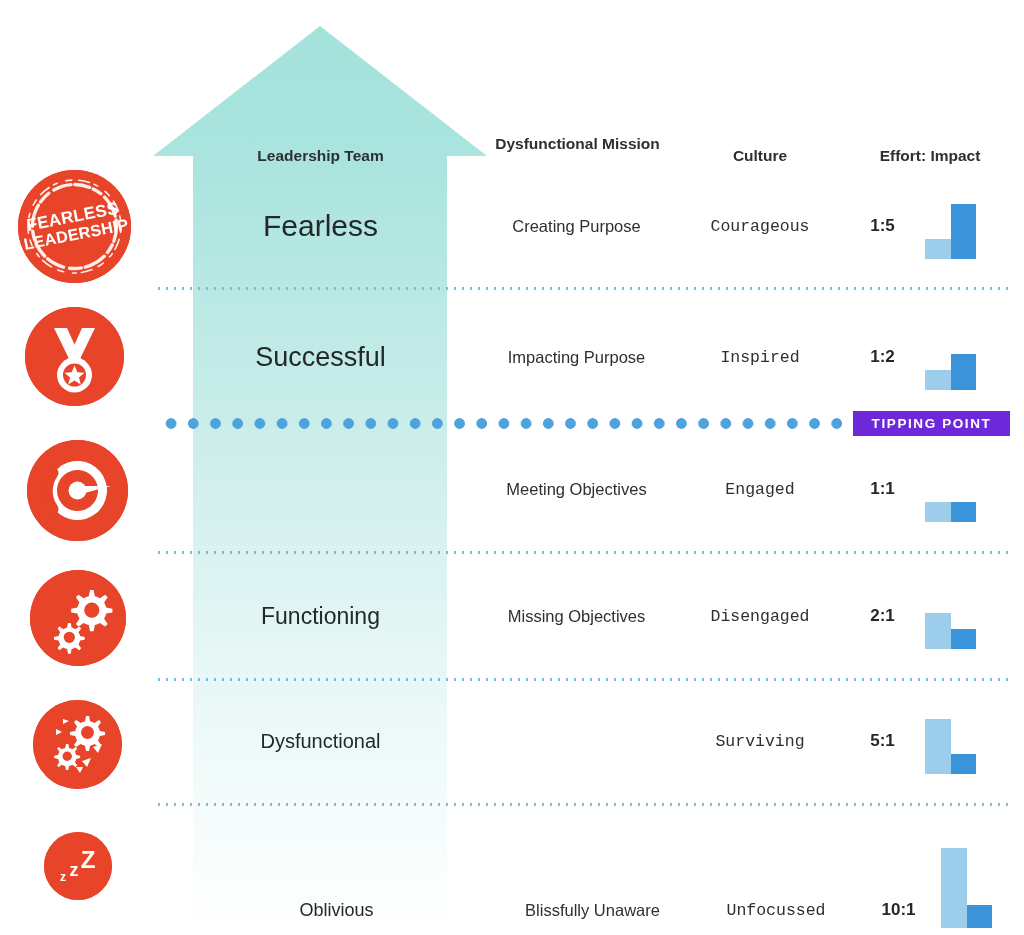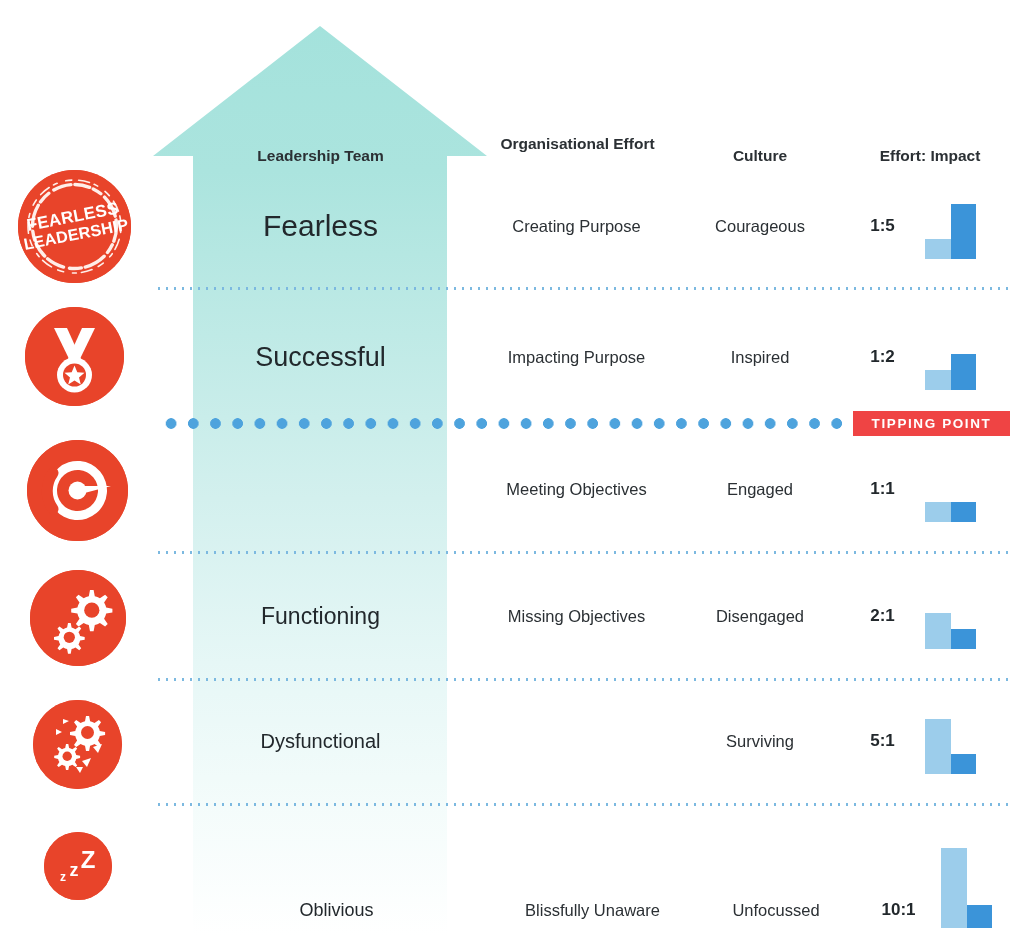--- a/index.html
+++ b/index.html
@@ -62,21 +62,21 @@
     z-index: 5;
     background-image: radial-gradient(circle, #4ea3dd 5px, rgba(0,0,0,0) 5.6px);
     background-size: 22.2px 13px;
     background-repeat: repeat-x;
     background-position: 0 center;
   }
   .tip-badge {
     position: absolute;
     left: 853px; top: 411px;
     width: 157px; height: 25px;
-    background: #ef4444;
+    background: #6d28d9;
     display: flex;
     align-items: center;
     justify-content: center;
     z-index: 5;
   }
   .tip-badge span {
     color: #ffffff;
     font-size: 13.5px;
     font-weight: bold;
     letter-spacing: 1.6px;
@@ -110,21 +110,21 @@
     position: absolute;
     top: 0; height: 100%;
     display: flex;
     align-items: center;
     justify-content: center;
     text-align: center;
     color: #2b3034;
   }
   .c-team    { left: 193px; width: 255px; }
   .c-mission { left: 468px; width: 217px; }
-  .c-culture { left: 690px; width: 140px; }
+  .c-culture { left: 690px; width: 140px; font-family: Liberation Mono, monospace; }
   .c-ratio   { left: 845px; width: 75px; }
 
   .c-team    { font-size: 26px; font-weight: 400; color: #22282c; }
   .c-mission { font-size: 16.5px; }
   .c-culture { font-size: 16.5px; }
   .c-ratio   { font-size: 17px; font-weight: bold; color: #22282c; text-align: right; }
 
   
   .row[data-size="xl"] .c-team { font-size: 30px; }
   .row[data-size="lg"] .c-team { font-size: 27px; }
@@ -276,21 +276,21 @@
       <svg width="68" height="68" viewBox="0 0 68 68">
         <circle cx="34" cy="34" r="34" fill="#e8442a"></circle>
         <text x="44" y="36" text-anchor="middle" font-family="Liberation Sans, sans-serif" font-size="24" font-weight="bold" fill="#ffffff">Z</text>
         <text x="30" y="44" text-anchor="middle" font-family="Liberation Sans, sans-serif" font-size="18" font-weight="bold" fill="#ffffff">z</text>
         <text x="19" y="49" text-anchor="middle" font-family="Liberation Sans, sans-serif" font-size="12" font-weight="bold" fill="#ffffff">z</text>
       </svg>
     </div>
   </div>
 
   <div class="hdr hdr-leadership">Leadership Team</div>
-  <div class="hdr hdr-mission">Organisational Effort</div>
+  <div class="hdr hdr-mission">Dysfunctional Mission</div>
   <div class="hdr hdr-culture">Culture</div>
   <div class="hdr hdr-effort">Effort: Impact</div>
 
   <div class="divider" style="top:287px;"></div>
   <div class="divider" style="top:551px;"></div>
   <div class="divider" style="top:678px;"></div>
   <div class="divider" style="top:803px;"></div>
 
   <div class="tip-dots"></div>
   <div class="tip-badge">

